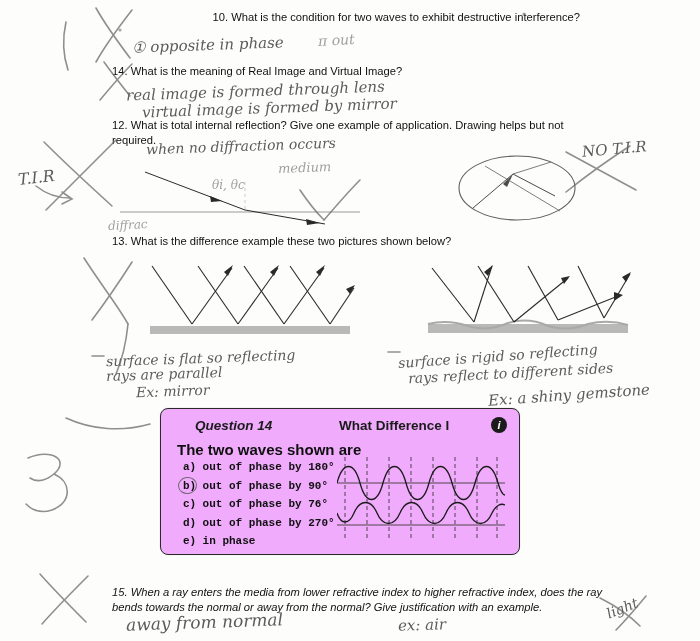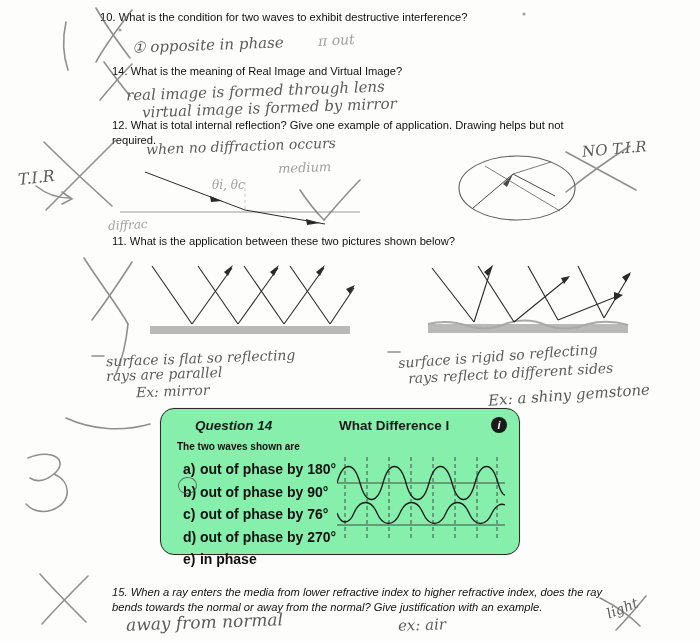--- a/index.html
+++ b/index.html
@@ -55,22 +55,22 @@
   }
 
   
   .q14card {
     position: absolute;
     left: 160px;
     top: 408px;
     width: 358px;
     height: 145px;
     border: 1.6px solid #2a2a2a;
-    border-radius: 14px;
-    background: #86efac;
+    border-radius: 8px;
+    background: #f0abfc;
     box-shadow: 0 0 0 0.5px rgba(0,0,0,0.08);
   }
   .q14-title {
     position: absolute;
     left: 34px;
     top: 9px;
     font-weight: bold;
     font-size: 13.5px;
     font-style: italic;
     color: #1b1b1b;
@@ -95,31 +95,32 @@
     font-size: 11px;
     font-weight: bold;
     font-style: italic;
     text-align: center;
     line-height: 16px;
   }
   .q14-lead {
     position: absolute;
     left: 16px;
     top: 32px;
-    font-size: 10px;
+    font-size: 15px;
     font-weight: bold;
     color: #101010;
   }
   .q14-opts {
     position: absolute;
     left: 22px;
     top: 52px;
-    font-size: 14px;
+    font-size: 11px;
     font-weight: bold;
     color: #101010;
+    font-family: Liberation Mono, monospace;
   }
   .q14-opts div { margin-bottom: 6.5px; }
   .opt-letter { display: inline-block; width: 13px; }
   .opt-b-circle {
     position: absolute;
     left: 17px;
     top: 68px;
     width: 17px;
     height: 15px;
     border: 1.3px solid #555;
@@ -134,38 +135,38 @@
     width: 168px;
     height: 88px;
   }
   
 </style>
 </head>
 <body>
 
 <div class="page">
 
-  <div class="q" style="left:100px; top:10px; width:480px;">
+  <div class="q" style="left:100px; top:10px; width:480px;text-align:right;">
     <span class="qnum">10.</span>
     <span class="q-text">What is the condition for two waves to exhibit destructive interference?</span>
   </div>
 
   <div class="q" style="left:112px; top:64px; width:480px;">
     <span class="qnum">14.</span>
     <span class="q-text">What is the meaning of Real Image and Virtual Image?</span>
   </div>
 
   <div class="q" style="left:112px; top:118px; width:468px;">
     <span class="qnum">12.</span>
     <span class="q-text">What is total internal reflection? Give one example of application. Drawing helps but not required.</span>
   </div>
 
   <div class="q" style="left:112px; top:234px; width:480px;">
-    <span class="qnum">11.</span>
-    <span class="q-text">What is the application between these two pictures shown below?</span>
+    <span class="qnum">13.</span>
+    <span class="q-text">What is the difference example these two pictures shown below?</span>
   </div>
 
   <svg class="diagram-box" style="left:110px; top:152px;" width="270" height="80" viewBox="0 0 270 80">
     <line x1="10" y1="60" x2="250" y2="60" stroke="#9a9a98" stroke-width="1"></line>
     <line x1="35" y1="20" x2="135" y2="58" stroke="#2a2a2a" stroke-width="1"></line>
     <polygon points="100,44 112,49 101,50" fill="#2a2a2a"></polygon>
     <line x1="135" y1="58" x2="215" y2="72" stroke="#2a2a2a" stroke-width="1"></line>
     <polygon points="196,67 210,71 197,73" fill="#2a2a2a"></polygon>
     <line x1="135" y1="30" x2="135" y2="60" stroke="#bdbdbb" stroke-width="0.8" stroke-dasharray="3,3"></line>
   </svg>

